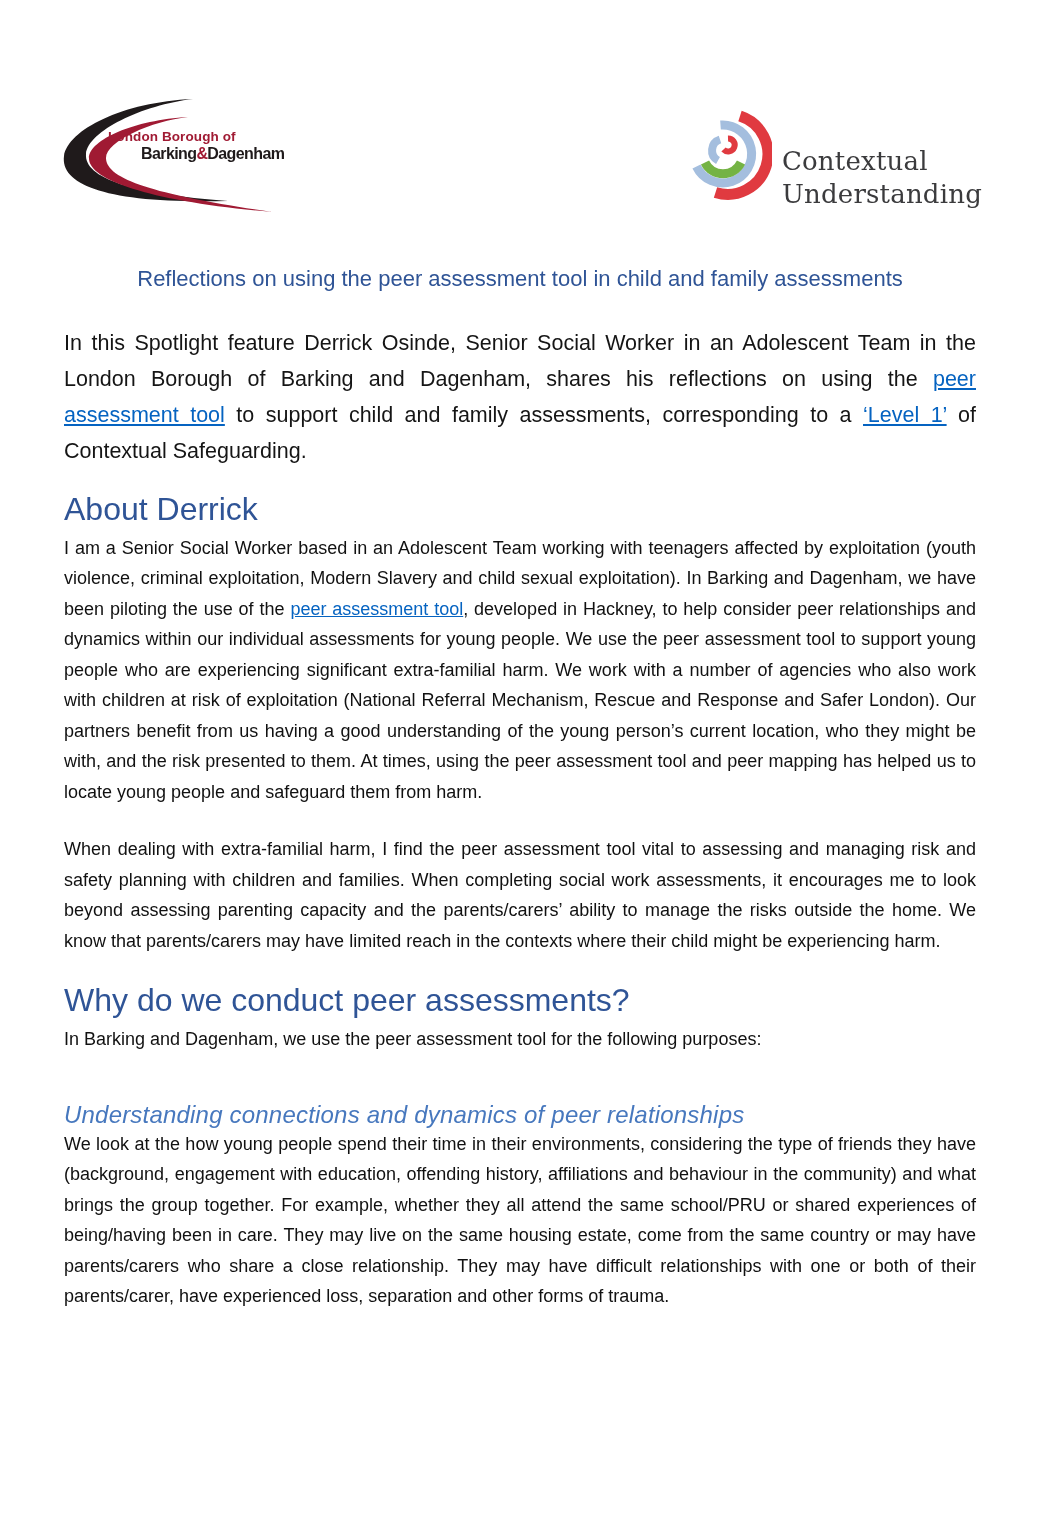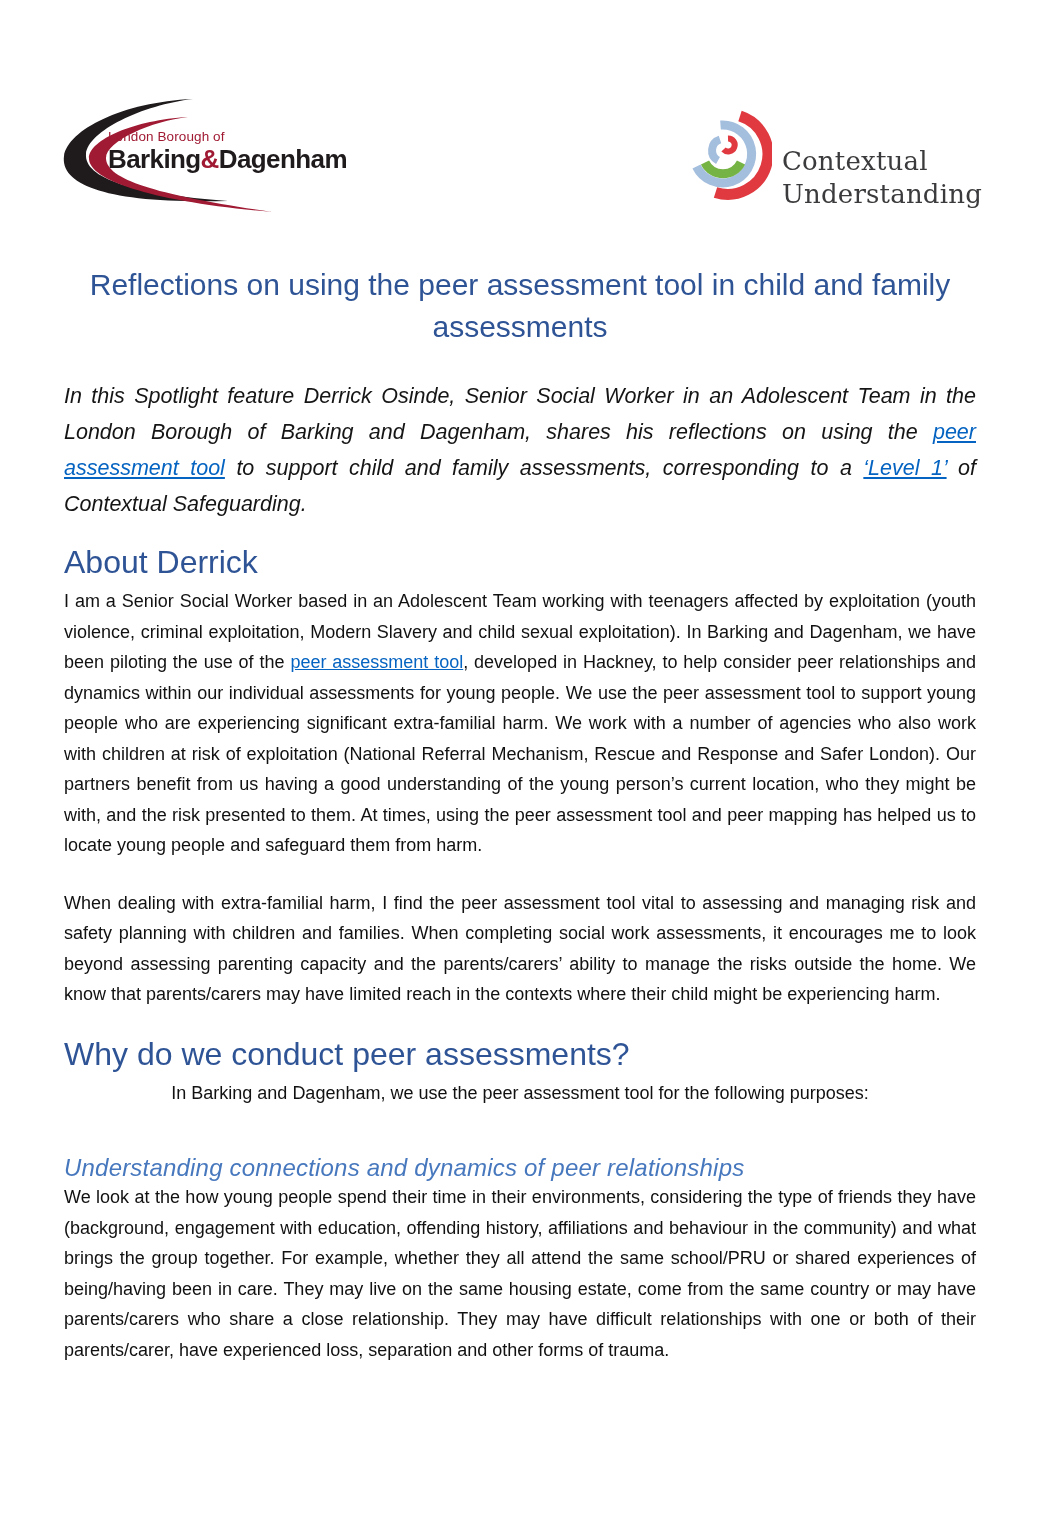--- a/index.html
+++ b/index.html
@@ -30,30 +30,31 @@
   .lbbd-logo svg { position: absolute; left: 0; top: 0; }
   .lbbd-text {
     position: absolute;
     left: 48px;
     top: 34px;
     line-height: 1;
     white-space: nowrap;
   }
   .lbbd-top {
     font-size: 13.5px;
-    font-weight: normal;
+    font-weight: bold;
     color: var(--lbbd-crimson, #a01a33);
     letter-spacing: 0.1px;
     margin-bottom: 2px;
   }
   .lbbd-main {
-    font-size: 26px;
+    font-size: 16px;
     font-weight: bold;
     color: var(--lbbd-black, #1f1a1b);
     letter-spacing: -0.6px;
+    padding-left: 33px;
   }
   .lbbd-main .amp { color: var(--lbbd-crimson, #a01a33); }
 
   .cs-logo {
     display: flex;
     align-items: flex-end;
     gap: 10px;
     margin-top: 2px;
   }
   .cs-text {
@@ -62,32 +63,31 @@
     color: var(--cs-text, #3b3b3d);
     line-height: 1.25;
     letter-spacing: 0.2px;
   }
 
   
   .doc-title {
     margin: 34px auto 0 auto;
     max-width: 880px;
     text-align: center;
-    font-size: 30px;
+    font-size: 22px;
     font-weight: normal;
     line-height: 1.4;
     color: var(--heading-blue, #2f5496);
   }
 
   
   .content { padding: 0 64px; }
 
   .intro {
     margin-top: 30px;
-    font-style: italic;
     font-size: 21.5px;
     line-height: 36px;
     text-align: justify;
     color: #151515;
   }
 
   a.doc-link, .doc-link {
     color: var(--link-blue, #0563c1);
     text-decoration: underline;
     cursor: pointer;
@@ -102,21 +102,21 @@
   }
   h2.section-heading.second { margin-top: 26px; }
 
   p.body-par {
     font-size: 18px;
     line-height: 30.5px;
     text-align: justify;
     color: #111111;
   }
   p.body-par + p.body-par { margin-top: 27px; }
-  p.lead-line { text-align: center; }
+  p.lead-line { text-align: left; }
 
   h3.sub-heading {
     margin-top: 46px;
     margin-bottom: 0;
     font-style: italic;
     font-weight: normal;
     font-size: 24px;
     letter-spacing: 0.2px;
     color: var(--subheading-blue, #4778be);
   }

